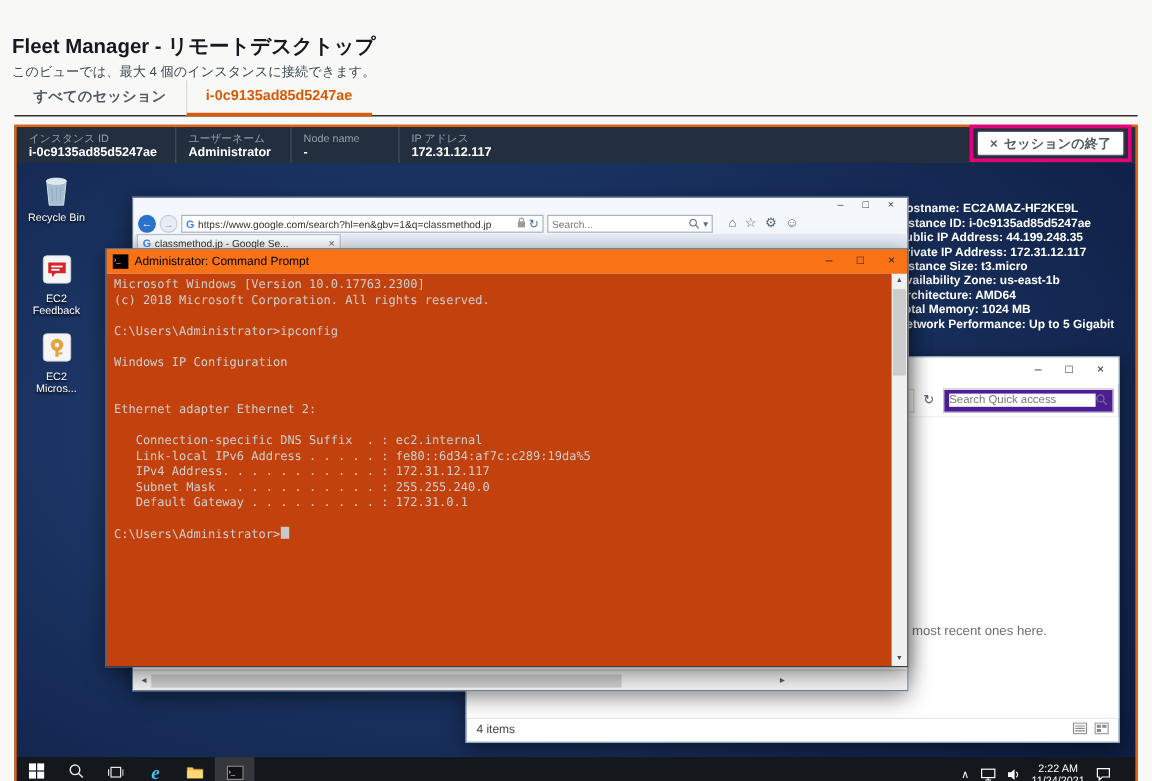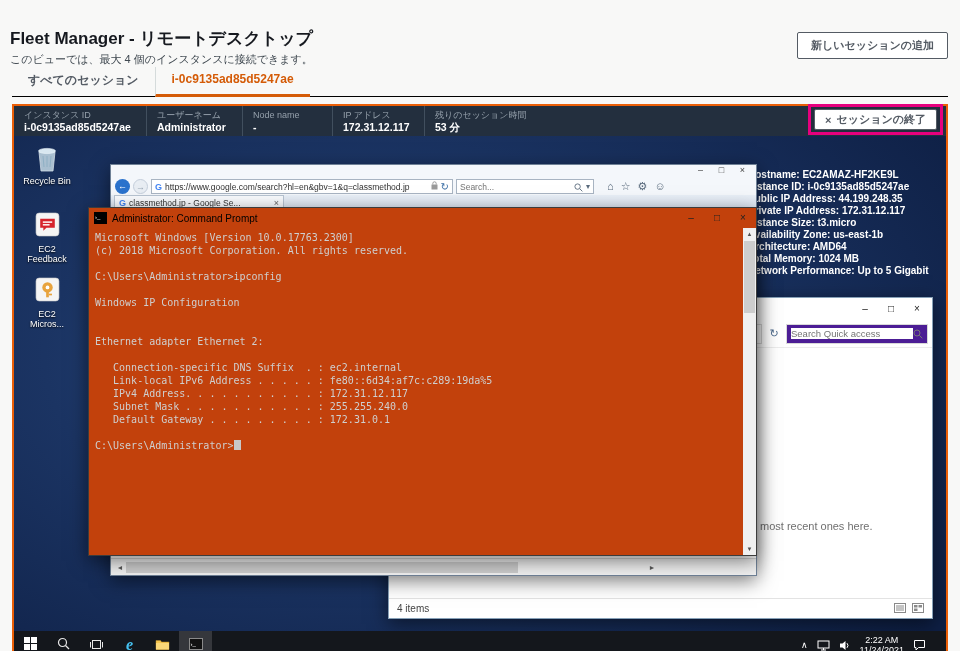--- a/index.html
+++ b/index.html
@@ -79,21 +79,21 @@
   .ie-tab-close { color:#666; font-size:9px; cursor:pointer; }
   .ie-body { flex:1; background:#fff; }
   .ie-bottomstrip { height:17px; background:#f1f1f1; border-top:1px solid #d5d5d5; position:relative; }
   .ie-hscroll { position:absolute; left:3px; top:2px; height:13px; display:flex; align-items:center; }
   .scroll-arrow { width:12px; text-align:center; font-size:7px; color:#5a5a5a; cursor:pointer; }
   .ie-htrack { width:520px; height:11px; position:relative; background:#f1f1f1; }
   .ie-hthumb { position:absolute; left:0; top:0; width:392px; height:11px; background:#cdcdcd; cursor:pointer; }
 
   
   .win-cmd { left:74px; top:71px; width:669px; height:349px; border:1px solid #3c3c3c; z-index:4; }
-  .cmd-titlebar { height:20px; background:#c2410c; display:flex; align-items:center; padding-left:5px; gap:5px; }
+  .cmd-titlebar { height:20px; background:#f97316; display:flex; align-items:center; padding-left:5px; gap:5px; }
   .cmd-ico { width:13px; height:12px; background:#000; color:#fff; font-size:6px; line-height:11px; padding-left:1px; flex:0 0 13px; }
   .cmd-title { font-size:10px; color:#000; }
   .cmd-btns { margin-left:auto; display:flex; }
   .cmd-body { flex:1; background:#c2410c; position:relative; padding:3px 18px 3px 6px; overflow:hidden; }
   .cmd-line { font-family:"DejaVu Sans Mono", monospace; font-size:10px; line-height:13px; height:13px; color:#cfcfcf; white-space:pre; }
   .cmd-cursor { display:inline-block; width:7px; height:10px; background:#c8c8c8; vertical-align:-1px; margin-left:1px; }
   .cmd-scrollbar { position:absolute; right:0; top:0; bottom:0; width:13px; background:#f0f0f0; }
   .cmd-scrollbar .sarrow { display:block; width:13px; height:12px; text-align:center; font-size:6px; line-height:12px; color:#505050; cursor:pointer; }
   .cmd-scrollbar .sarrow.down { position:absolute; bottom:0; }
   .cmd-sthumb { position:absolute; left:1px; top:13px; width:11px; height:72px; background:#cdcdcd; cursor:pointer; }
@@ -110,21 +110,20 @@
   .tb-clock { text-align:center; font-size:9px; line-height:10px; cursor:pointer; }
   .show-desktop { width:5px; border-left:1px solid #3a3f46; cursor:pointer; }
 </style>
 </head>
 <body>
 
 <div class="page">
 
   <div class="page-title">Fleet Manager - リモートデスクトップ</div>
   <div class="page-subtitle">このビューでは、最大 4 個のインスタンスに接続できます。</div>
-  <button class="add-session-btn">新しいセッションの追加</button>
 
   <div class="tabs">
     <div class="tab">すべてのセッション</div>
     <div class="tab active">i-0c9135ad85d5247ae</div>
   </div>
 
   <div class="session-frame">
 
     <div class="session-bar">
       <div class="sfield f0">
@@ -135,24 +134,20 @@
         <div class="slabel">ユーザーネーム</div>
         <div class="svalue">Administrator</div>
       </div>
       <div class="sfield f1">
         <div class="slabel">Node name</div>
         <div class="svalue">-</div>
       </div>
       <div class="sfield f3">
         <div class="slabel">IP アドレス</div>
         <div class="svalue">172.31.12.117</div>
-      </div>
-      <div class="sfield f4">
-        <div class="slabel">残りのセッション時間</div>
-        <div class="svalue">53 分</div>
       </div>
       <div class="end-hl">
         <button class="end-btn">
           <span>×</span>
           <span>セッションの終了</span>
         </button>
       </div>
     </div>
 
     <div class="desktop">

